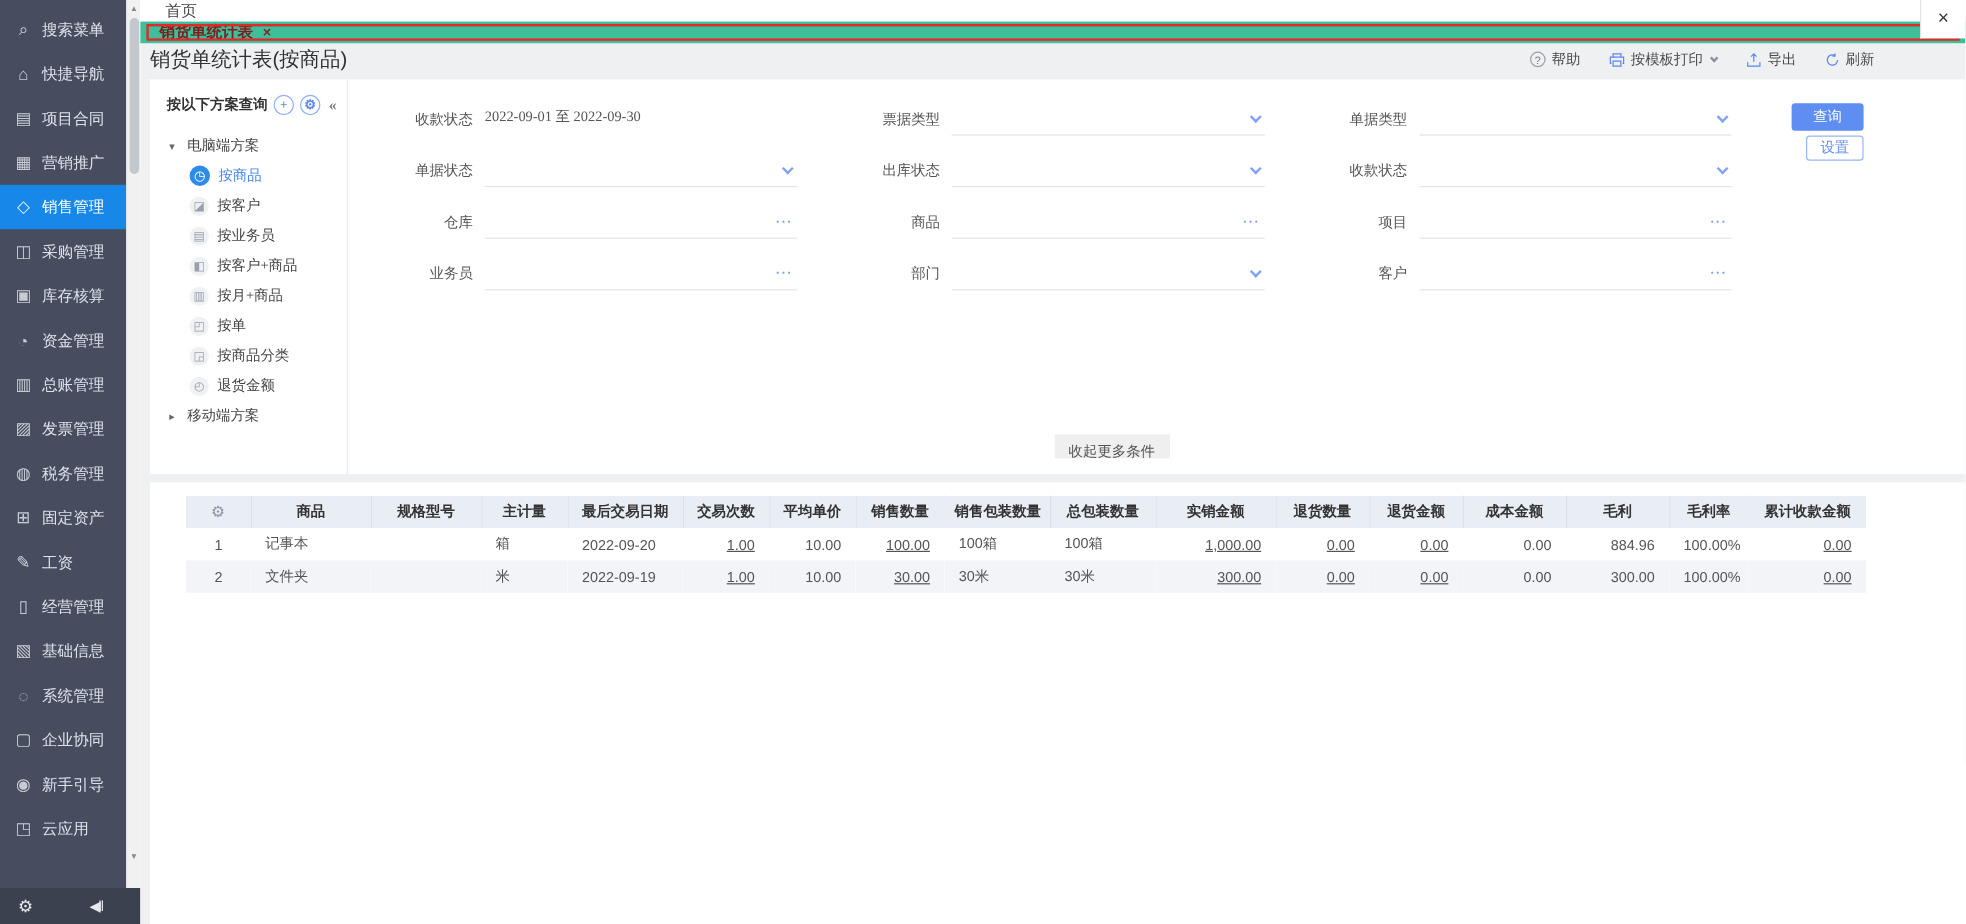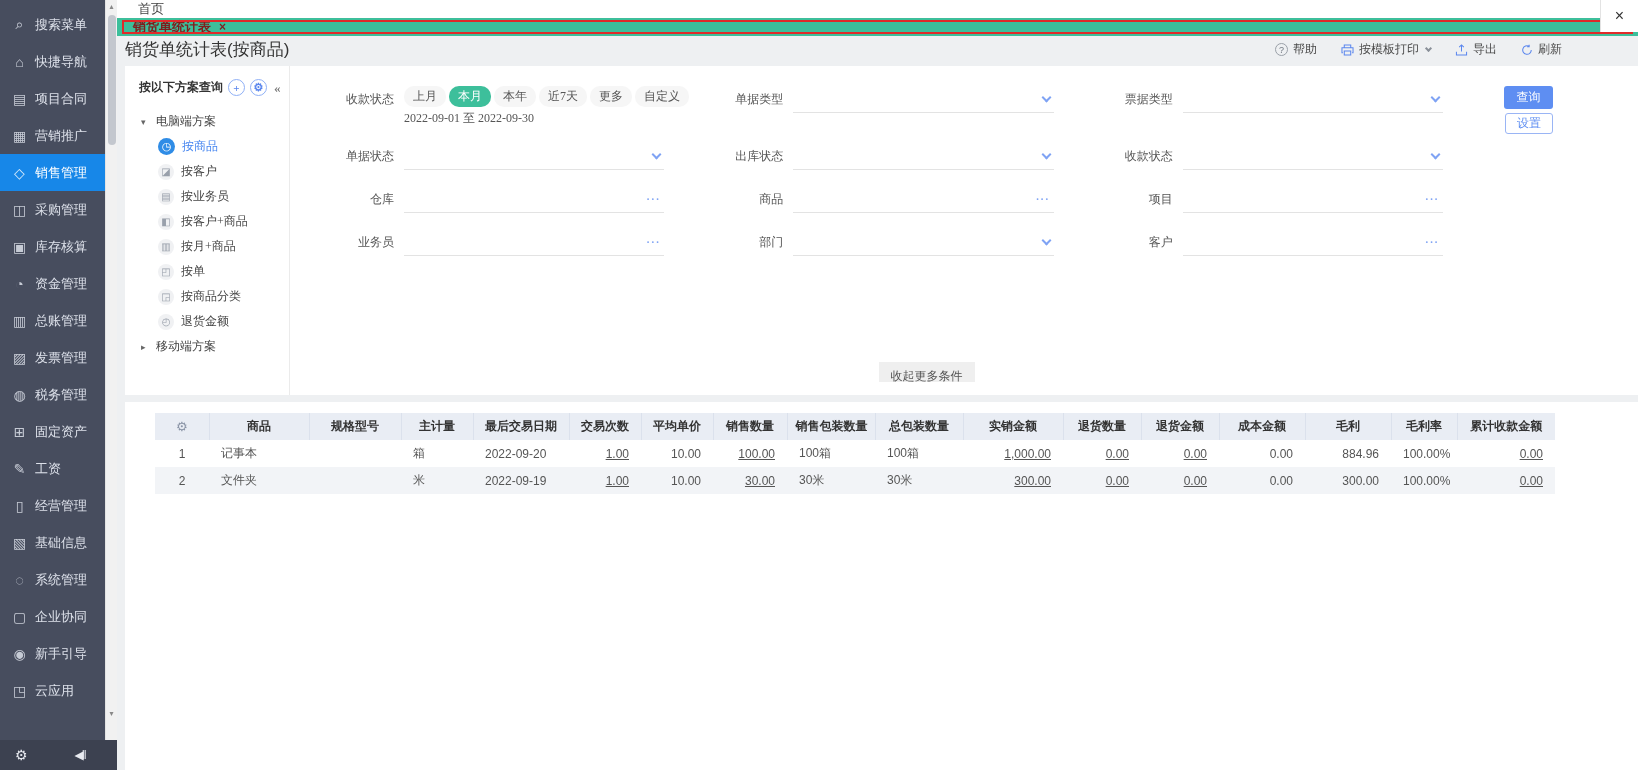--- a/index.html
+++ b/index.html
@@ -67,21 +67,21 @@
   .fcell { flex:1; display:flex; align-items:flex-start; min-width:0; padding-right:45px; }
   .flabel { width:74px; text-align:right; font-size:12px; color:#555; padding-top:5px; flex-shrink:0; margin-right:10px; white-space:nowrap; }
   .fctrl { flex:1; border-bottom:1px solid #e3e3e3; height:27px; display:flex; align-items:center;
            justify-content:flex-end; padding-right:4px; cursor:pointer; }
   .dots { color:#7fa3f4; font-weight:bold; letter-spacing:1px; font-size:11px; cursor:pointer; }
   .datewrap { flex:1; }
   .pills { display:flex; align-items:center; gap:3px; }
   .pill { padding:2px 9px; border-radius:10px; font-size:12px; color:#555; background:#f6f6f6; cursor:pointer; white-space:nowrap; }
   .pill.sel { background:#3dbf9b; color:#fff; }
   .range { font-size:12px; color:#555; margin-top:3px; }
-  .btn-query { position:absolute; top:20px; right:85px; width:49px; height:23px; background:#5e8ef2; color:#fff;
+  .btn-query { position:absolute; top:20px; right:85px; width:60px; height:23px; background:#5e8ef2; color:#fff;
                font-size:12px; border-radius:3px; display:flex; align-items:center; justify-content:center; cursor:pointer; }
   .btn-settings { position:absolute; top:47px; right:85px; width:48px; height:21px; background:#fff; border:1px solid #9ab5f5;
                color:#5e8ef2; font-size:12px; border-radius:3px; display:flex; align-items:center; justify-content:center; cursor:pointer; }
   .collapse-pill { position:absolute; bottom:13px; left:calc(50% + 45px); transform:translateX(-50%); background:#efefef;
                color:#555; font-size:12px; height:20px; padding:0 12px; display:flex; align-items:center; gap:6px; cursor:pointer;flex-direction:column; }
 
   
   .table-card { flex:1; margin-top:7px; padding:11px 0 0 30px; overflow:hidden; }
   table { border-collapse:collapse; table-layout:fixed; width:1400px; font-size:12px; color:#555; }
   thead th { background:#e9edf4; height:27px; font-weight:700; color:#333; border-right:1px solid #dbe1ec;
@@ -286,39 +286,31 @@
             </div>
           </div>
         </aside>
 
         <div class="filters">
 
           <div class="frow">
             <div class="fcell">
               <span class="flabel">收款状态</span>
               <div class="datewrap">
-                <div class="pills">
-                  <span class="pill">上月</span>
-                  <span class="pill sel">本月</span>
-                  <span class="pill">本年</span>
-                  <span class="pill">近7天</span>
-                  <span class="pill">更多</span>
-                  <span class="pill">自定义</span>
-                </div>
                 <div class="range">2022-09-01 至 2022-09-30</div>
               </div>
             </div>
             <div class="fcell">
+              <span class="flabel">票据类型</span>
+              <div class="fctrl">
+                  <span class="chev"></span>
+                </div>
+            </div>
+            <div class="fcell">
               <span class="flabel">单据类型</span>
-              <div class="fctrl">
-                  <span class="chev"></span>
-                </div>
-            </div>
-            <div class="fcell">
-              <span class="flabel">票据类型</span>
               <div class="fctrl">
                   <span class="chev"></span>
                 </div>
             </div>
           </div>
 
           <div class="frow">
             <div class="fcell">
               <span class="flabel">单据状态</span>
               <div class="fctrl">

